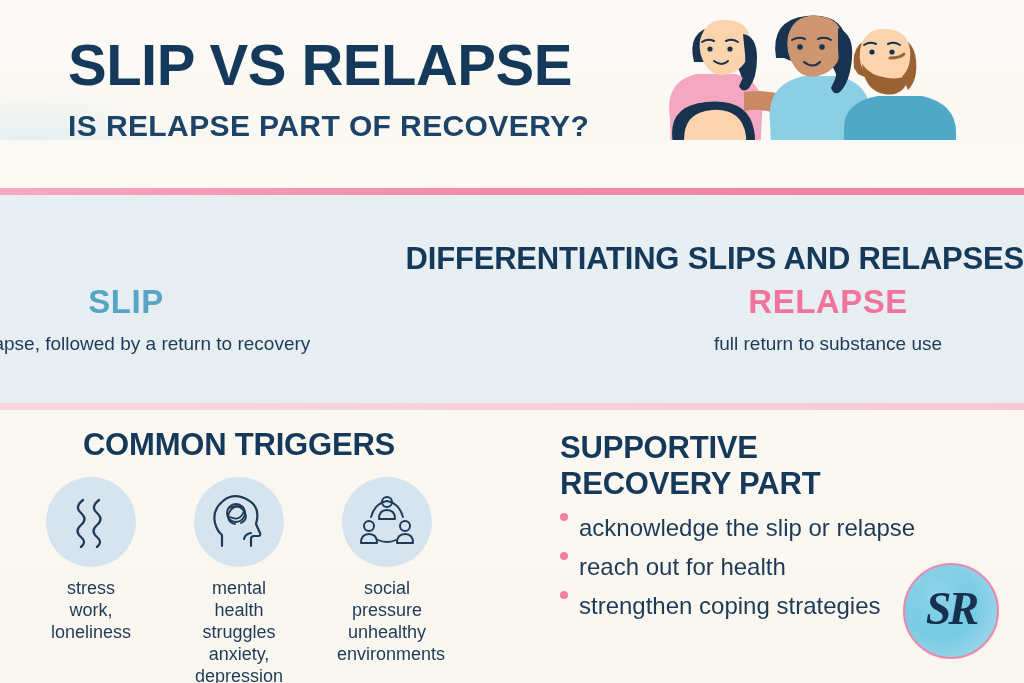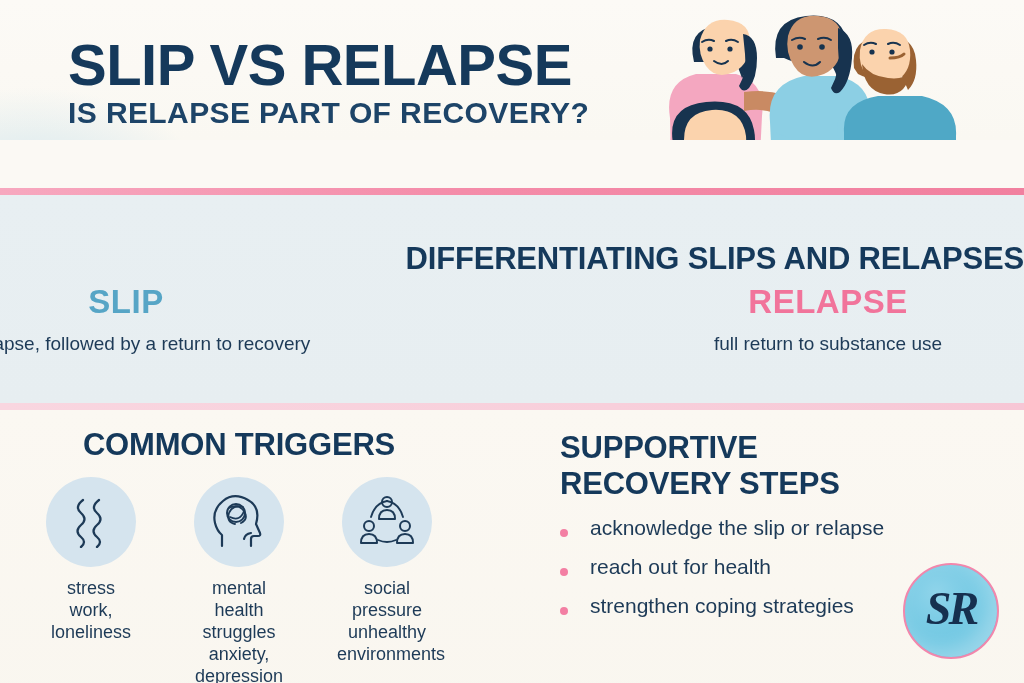--- a/index.html
+++ b/index.html
@@ -23,21 +23,21 @@
       radial-gradient(ellipse 260px 170px at 30px 210px, rgba(196,224,236,.85) 0%, rgba(196,224,236,0) 72%),
       linear-gradient(180deg,#fcfaf6 0%,#faf8f2 100%);
     overflow:hidden;
   }
   .title-wrap{ position:absolute; left:68px; top:36px; }
   .title-main{
     font-size:58px; line-height:58px; font-weight:bold;
     letter-spacing:-0.5px; color:#15395b; white-space:nowrap;
   }
   .title-sub{
-    margin-top:3px;
+    margin-top:16px;
     font-size:30px; line-height:31px; font-weight:bold;
     letter-spacing:0.4px; color:#1d4468; white-space:nowrap;
   }
 
   
   .rule-1{
     position:absolute; left:0; top:188px; width:1024px; height:7px;
     background:linear-gradient(90deg,#f7a8bf 0%,#f48ca9 45%,#f1809f 100%);
   }
 
@@ -109,22 +109,22 @@
   }
 
   
   .steps{ position:absolute; left:560px; top:20px; width:440px; }
   .steps-head{
     font-size:31px; line-height:36px; font-weight:bold;
     letter-spacing:-0.2px; color:#15395b; white-space:pre-line;
   }
   .step-list{ list-style:none; margin-top:14px; }
   .step-item{
-    display:flex; align-items:flex-end; gap:22px;
-    font-size:21px; line-height:24px; color:#1d3a57;
+    display:flex; align-items:flex-start; gap:11px;
+    font-size:24px; line-height:24px; color:#1d3a57;
     margin-bottom:15px;
   }
   .step-dot{
     flex:0 0 auto; width:8px; height:8px; border-radius:50%;
     background:#f37fa3; position:relative; top:-3px;
   }
 
   
   .logo{
     position:absolute; left:903px; top:563px;
@@ -304,21 +304,21 @@
 pressure
 unhealthy
 environments</div>
         </div>
 
       </div>
     </div>
 
     <div class="steps">
       <div class="steps-head">SUPPORTIVE
-RECOVERY STEPS</div>
+RECOVERY PART</div>
       <ul class="step-list">
         <li class="step-item">
           <span class="step-dot"></span>
           <span>acknowledge the slip or relapse</span>
         </li>
         <li class="step-item">
           <span class="step-dot"></span>
           <span>reach out for health</span>
         </li>
         <li class="step-item">

